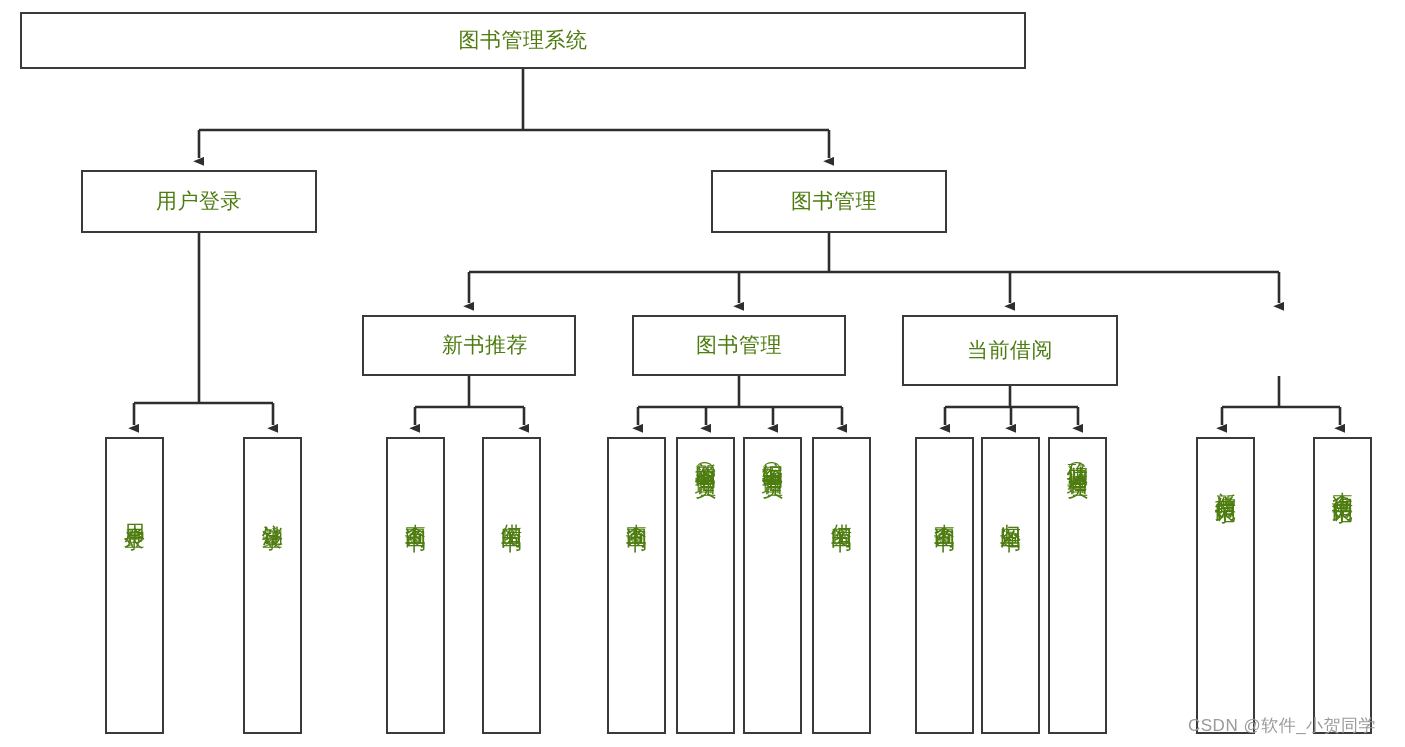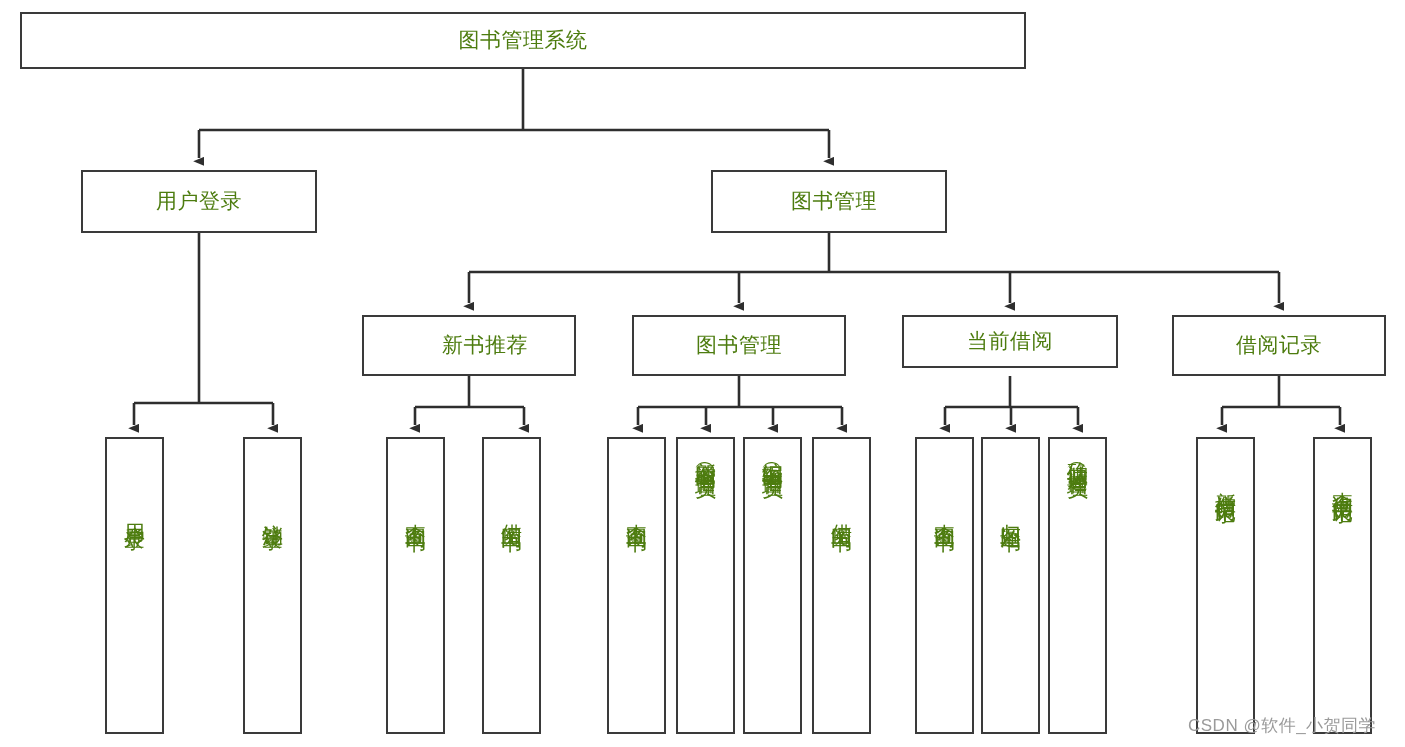--- a/index.html
+++ b/index.html
@@ -143,25 +143,22 @@
   <div class="node h-node" style="left:711px; top:170px; width:236px; height:63px;padding-left:10px;">
     <span class="node-label">图书管理</span>
   </div>
 
   <div class="node h-node" style="left:362px; top:315px; width:214px; height:61px;padding-left:32px;">
     <span class="node-label">新书推荐</span>
   </div>
   <div class="node h-node" style="left:632px; top:315px; width:214px; height:61px;">
     <span class="node-label">图书管理</span>
   </div>
-  <div class="node h-node" style="left:902px; top:315px; width:216px; height:53px;">
+  <div class="node h-node" style="left:902px; top:315px; width:216px; height:71px;">
     <span class="node-label">当前借阅</span>
-  </div>
-  <div class="node h-node" style="left:1172px; top:315px; width:214px; height:61px;">
-    <span class="node-label">借阅记录</span>
   </div>
 
   <div class="node leaf" style="left:105px; top:437px; width:59px; height:297px; padding-top:68px;">
     <span class="node-label">用户登录</span>
   </div>
   <div class="node leaf" style="left:243px; top:437px; width:59px; height:297px; padding-top:68px;">
     <span class="node-label">注销登录</span>
   </div>
 
   <div class="node leaf" style="left:386px; top:437px; width:59px; height:297px; padding-top:68px;">

